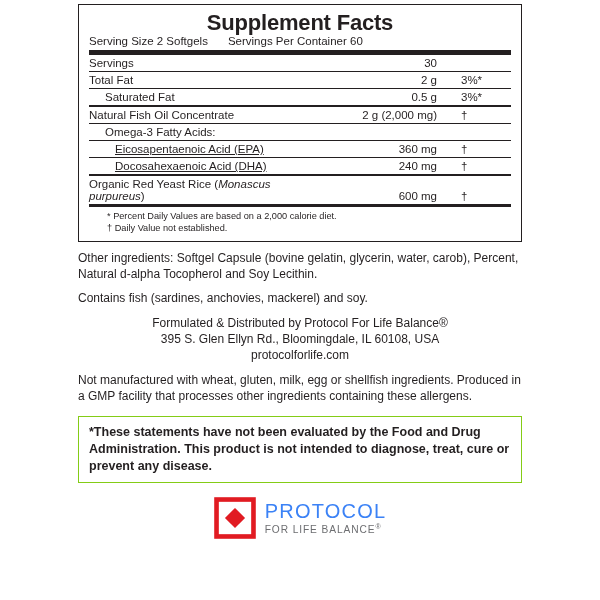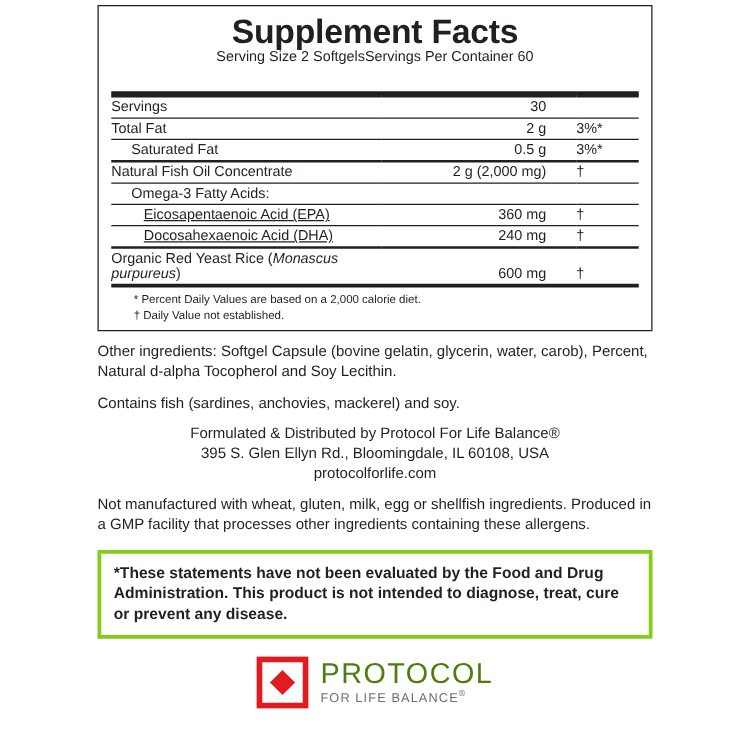--- a/index.html
+++ b/index.html
@@ -25,32 +25,33 @@
 
   
   .panel {
     margin: 4px 78px 0 78px;
     border: 1px solid #231f20;
     padding: 4px 10px 6px 10px;
     box-sizing: border-box;
   }
   .sf-title {
     text-align: center;
-    font-size: 27px;
+    font-size: 22px;
     font-weight: bold;
     letter-spacing: -0.2px;
     line-height: 1.05;
     margin: 2px 0 1px 0;
     font-family: "Liberation Sans", sans-serif;
   }
   .sf-serving {
     display: flex;
-    justify-content: center;
+    justify-content: flex-start;
+    gap: 20px;
     font-size: 11.5px;
-    margin-bottom: 21px;
+    margin-bottom: 3px;
   }
   .rule-thick {
     border-top: 3px solid #231f20;
   }
 
   table.sf {
     width: 100%;
     border-collapse: collapse;
     font-size: 11.5px;
   }
@@ -98,21 +99,21 @@
   .para.center {
     text-align: center;
   }
   .para.center .url {
     display: block;
   }
 
   
   .disclaimer {
     margin: 12px 78px 0 78px;
-    border: 3px solid #84cc16;
+    border: 1px solid #84cc16;
     padding: 7px 10px 8px 10px;
     font-size: 12.5px;
     font-weight: bold;
     line-height: 1.33;
     box-sizing: border-box;
   }
 
   
   .logo-wrap {
     margin-top: 14px;
@@ -123,23 +124,23 @@
   }
   .logo-mark {
     width: 42px;
     height: 42px;
     flex: 0 0 auto;
   }
   .logo-text {
     line-height: 1;
   }
   .logo-name {
-    font-size: 23px;
+    font-size: 20px;
     letter-spacing: 1.2px;
-    color: #4d7c0f;
+    color: #3b82f6;
     font-family: "Liberation Sans", sans-serif;
   }
   .logo-tag {
     font-size: 10.2px;
     letter-spacing: 0.9px;
     color: #6d6e71;
     margin-top: 2px;
   }
   .logo-tag .reg { font-size: 7px; vertical-align: super; }
 </style>

